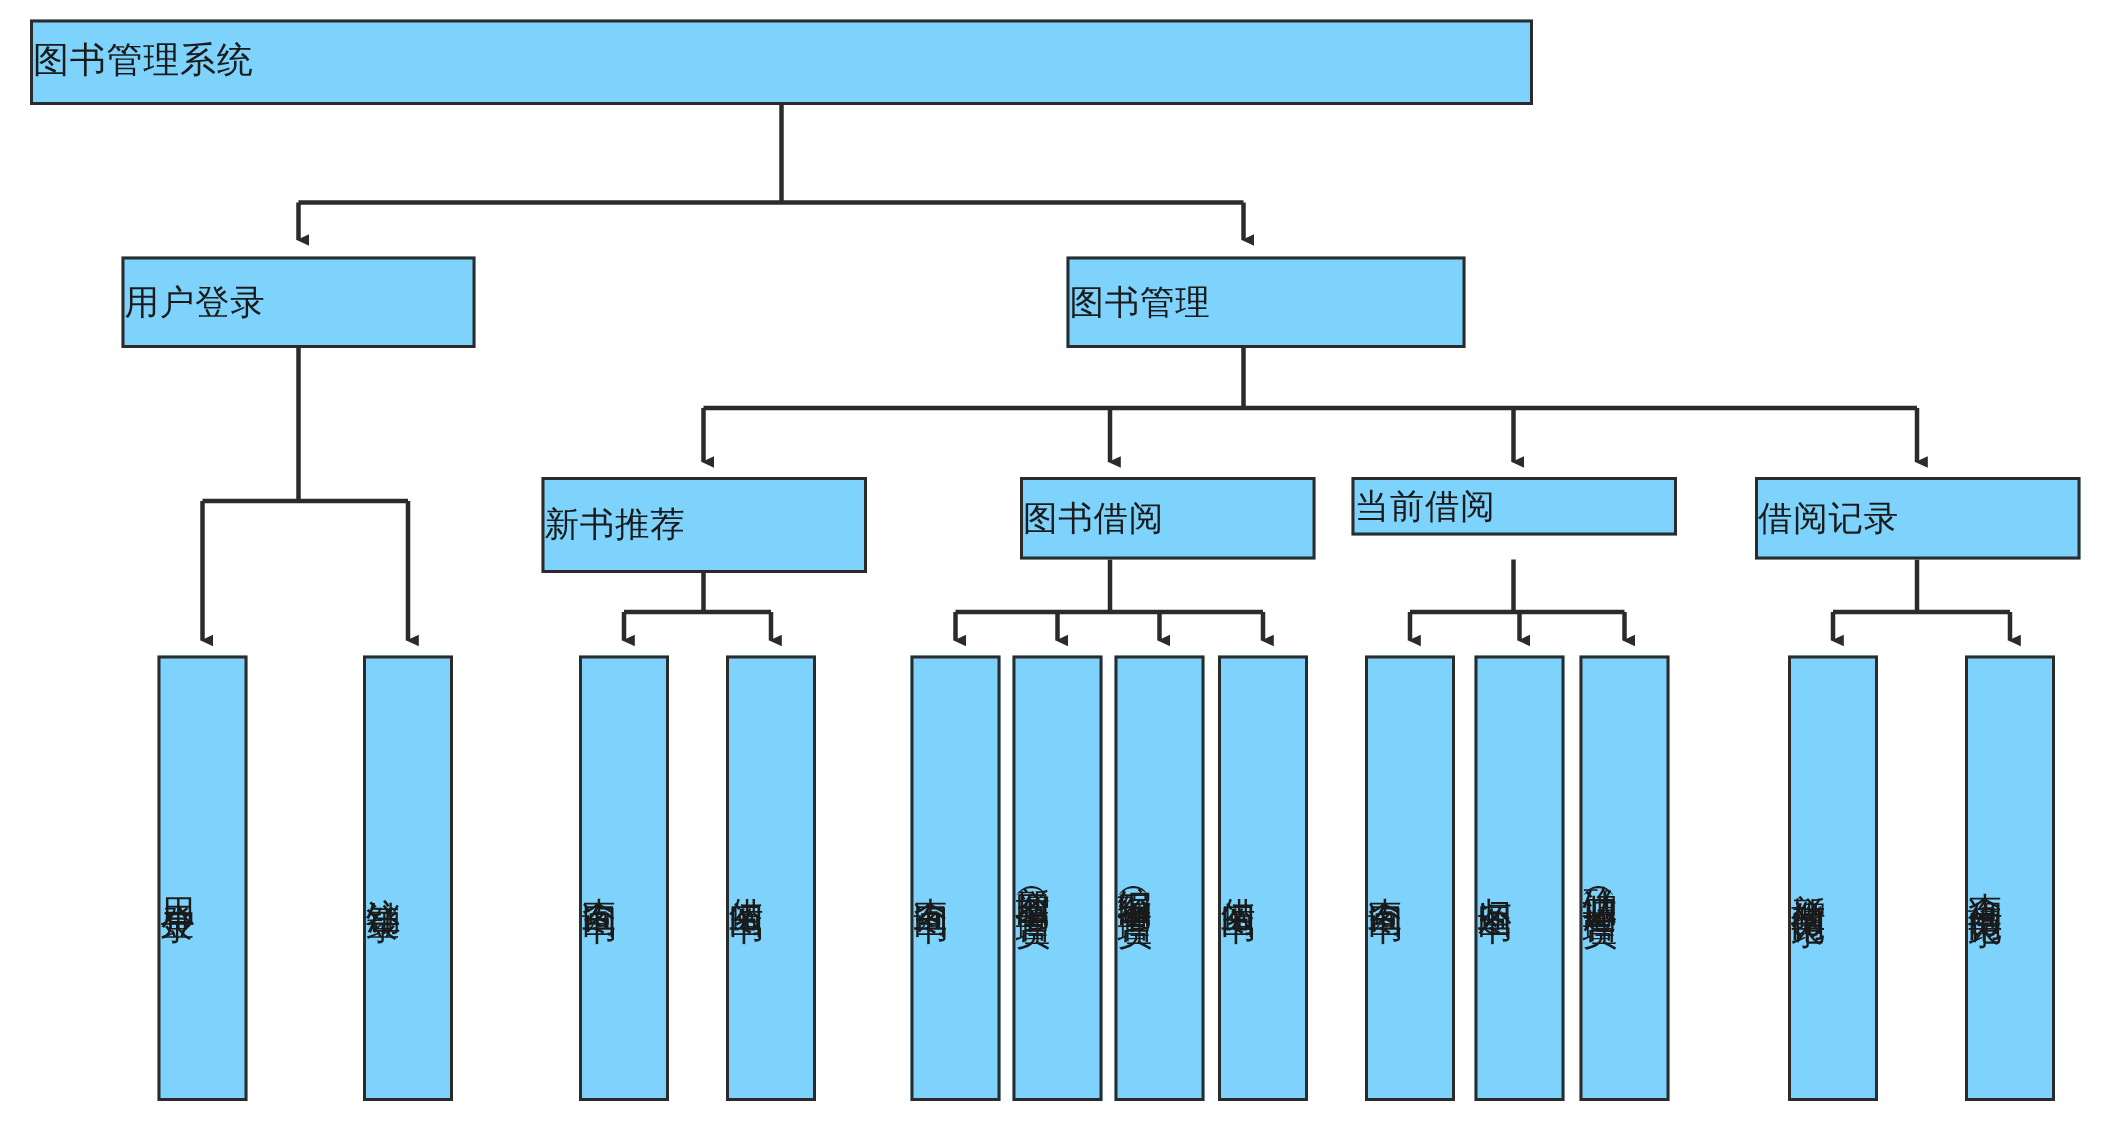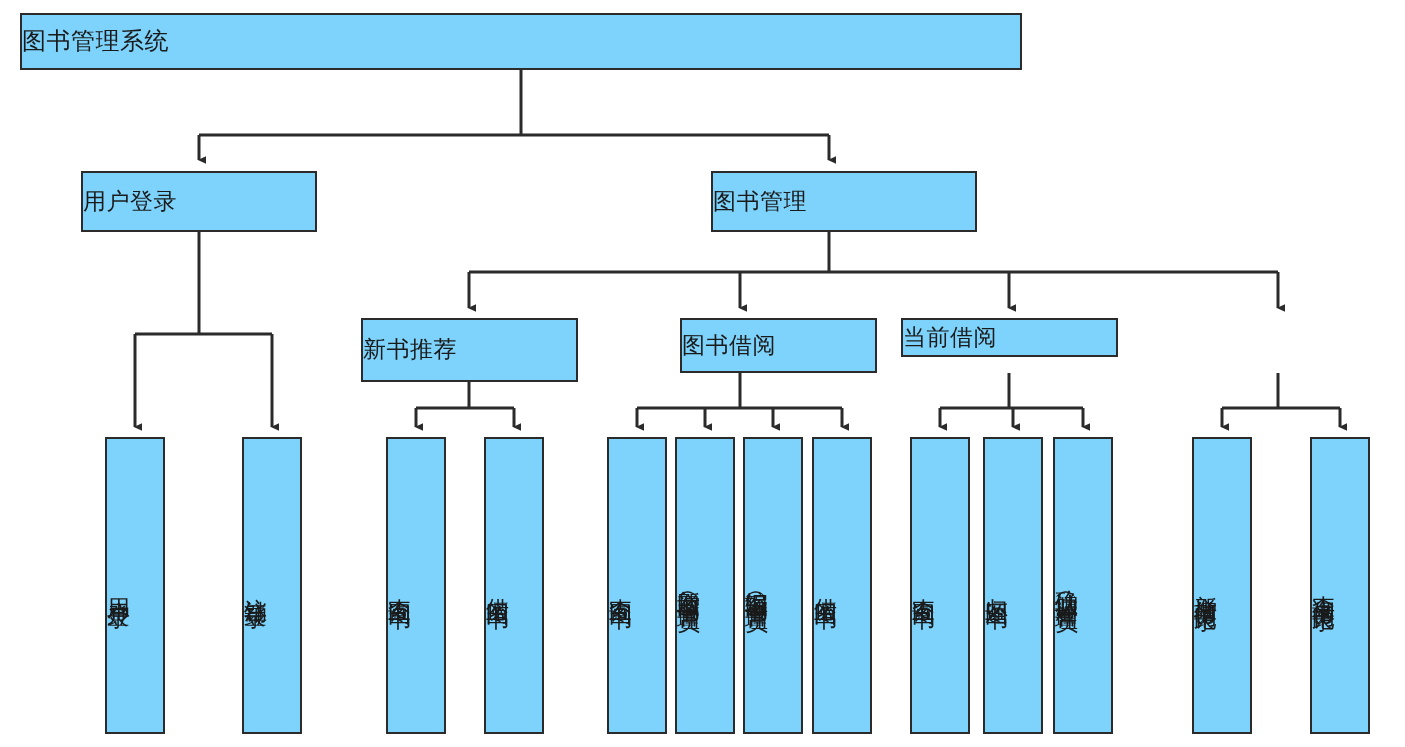--- a/index.html
+++ b/index.html
@@ -134,20 +134,23 @@
   </div>
 
   <div class="node horizontal" style="left:632px; top:318px; width:197px; height:55px;margin-left:48px;">
     <span class="label">图书借阅</span>
   </div>
 
   <div class="node horizontal" style="left:901px; top:318px; width:217px; height:39px;">
     <span class="label">当前借阅</span>
   </div>
 
+  <div class="node horizontal" style="left:1170px; top:318px; width:217px; height:55px;">
+    <span class="label">借阅记录</span>
+  </div>
 
   <div class="node vertical" style="left:105px; top:437px; width:60px; height:297px;">
     <span class="label">用户登录</span>
   </div>
 
   <div class="node vertical" style="left:242px; top:437px; width:60px; height:297px;">
     <span class="label">注销登录</span>
   </div>
 
   <div class="node vertical" style="left:386px; top:437px; width:60px; height:297px;">

